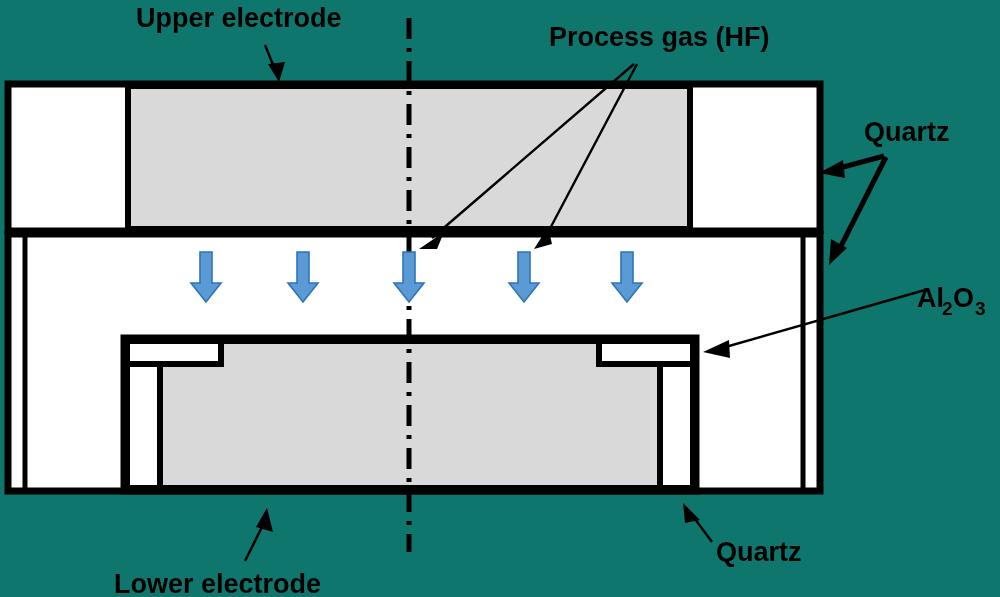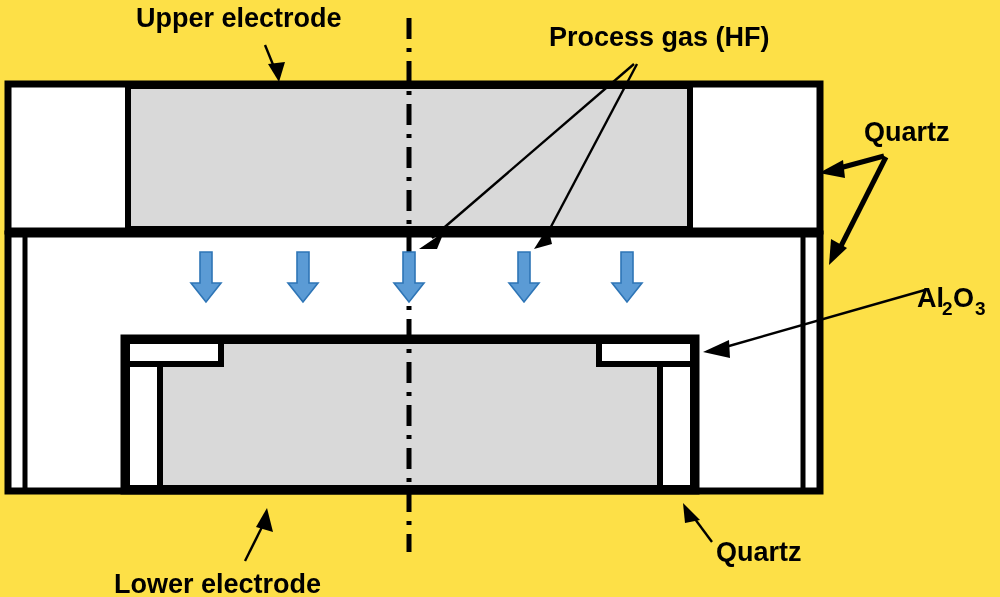--- a/index.html
+++ b/index.html
@@ -10,21 +10,21 @@
   body {
     width: 1000px;
     height: 597px;
     font-family: "Liberation Sans", sans-serif;
     overflow: hidden;
   }
   #diagram-root {
     position: relative;
     width: 1000px;
     height: 597px;
-    background: #fde047;
+    background: #0f766e;
   }
   svg#schematic {
     display: block;
     width: 1000px;
     height: 597px;
   }
   .label-text {
     font-family: "Liberation Sans", sans-serif;
     font-weight: bold;
     font-size: 27px;

